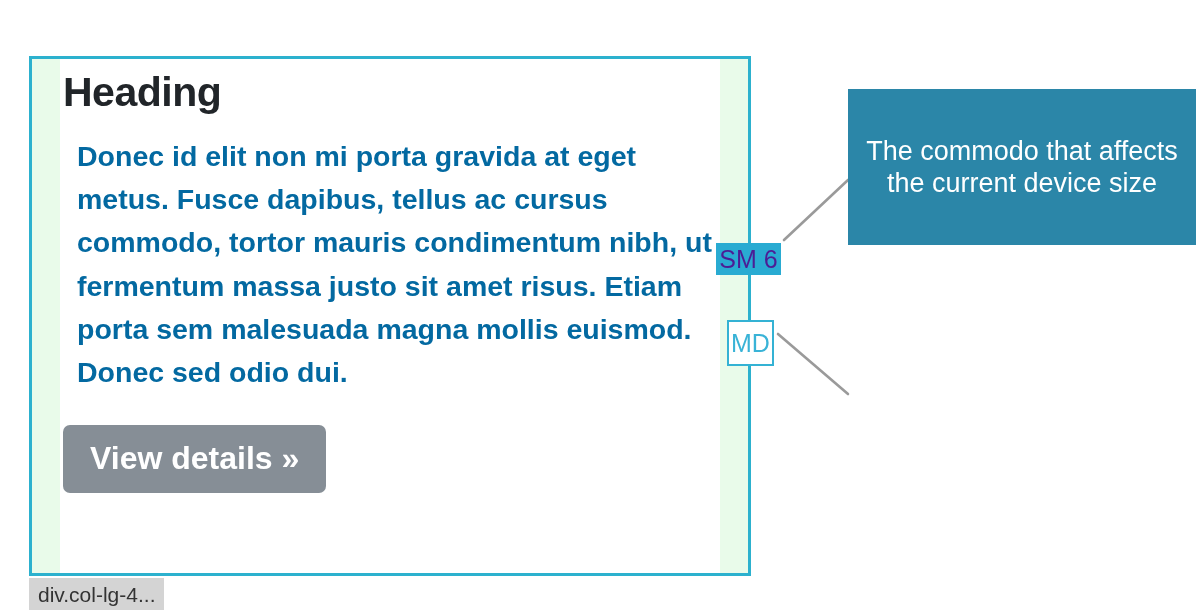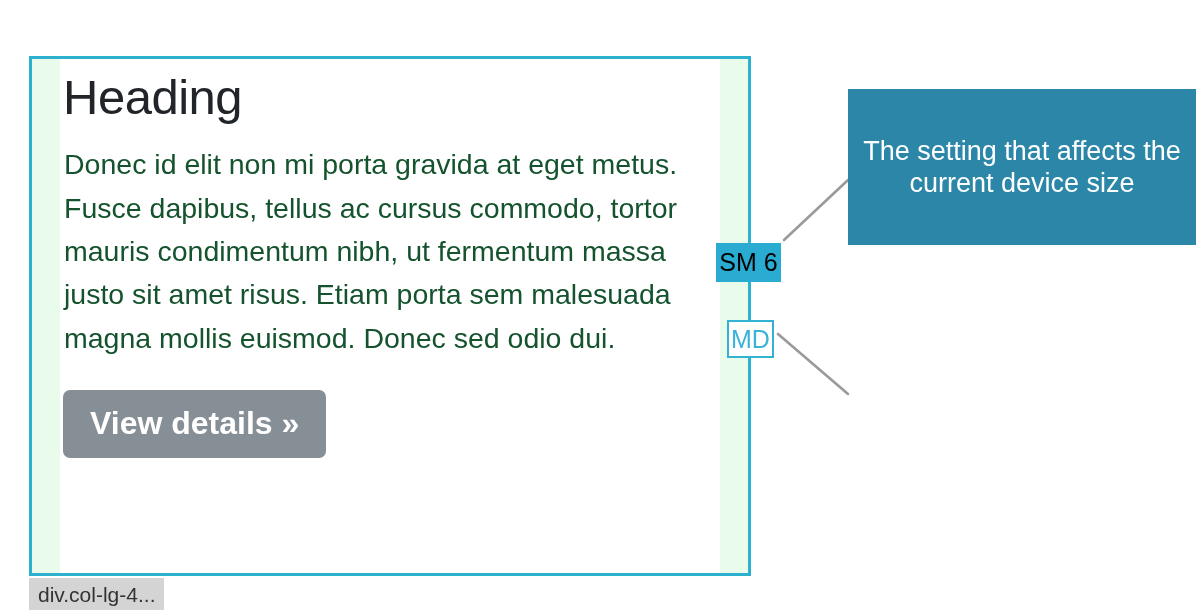--- a/index.html
+++ b/index.html
@@ -45,35 +45,36 @@
     position: absolute;
     left: 28px;
     right: 28px;
     top: 0;
     bottom: 0;
     background: #ffffff;
     padding: 12px 0 0 3px;
   }
 
   .card-heading {
-    font-size: 49px;
-    font-weight: normal;
+    font-size: 41px;
+    font-weight: bold;
     color: #212529;
     letter-spacing: -0.5px;
     line-height: 1.07;
     margin: 0 0 20px 0;
     white-space: nowrap;
   }
 
   .card-body-text {
     font-size: 28.5px;
     line-height: 1.52;
-    color: #14532d;
+    color: #0369a1;
     width: 640px;
-    margin: 0 0 30px 1px;
+    margin: 0 0 30px 14px;
+    font-weight: bold;
   }
 
   .btn-view-details {
     display: inline-block;
     background: #868e96;
     color: #ffffff;
     font-size: 32px;
     font-weight: bold;
     border: none;
     border-radius: 7px;
@@ -103,30 +104,30 @@
     white-space: nowrap;
     display: flex;
     align-items: center;
     justify-content: center;
   }
 
   .badge-sm {
     left: 716px;
     top: 243px;
     width: 65px;
-    height: 39px;
+    height: 32px;
     background: #29abd2;
-    color: #000000;
+    color: #4c1d95;
   }
 
   .badge-md {
     left: 727px;
     top: 320px;
     width: 47px;
-    height: 38px;
+    height: 46px;
     background: #ffffff;
     border: 2px solid #34b2d4;
     color: #39b3d7;
   }
 
   
   .callout {
     position: absolute;
     background: #2b86a8;
     color: #ffffff;
@@ -185,16 +186,16 @@
 
   <div class="badge badge-sm">SM 6</div>
 
   <div class="badge badge-md">MD</div>
 
   <svg id="connectors" viewBox="0 0 1200 610" xmlns="http://www.w3.org/2000/svg">
     <line x1="784" y1="240" x2="848" y2="180" stroke="#9a9a9a" stroke-width="2.6" stroke-linecap="round"></line>
     <line x1="778" y1="334" x2="848" y2="394" stroke="#9a9a9a" stroke-width="2.6" stroke-linecap="round"></line>
   </svg>
 
-  <div class="callout callout-1">The setting that affects the current device size</div>
+  <div class="callout callout-1">The commodo that affects the current device size</div>
 
 
 </div>
 
 </body></html>

